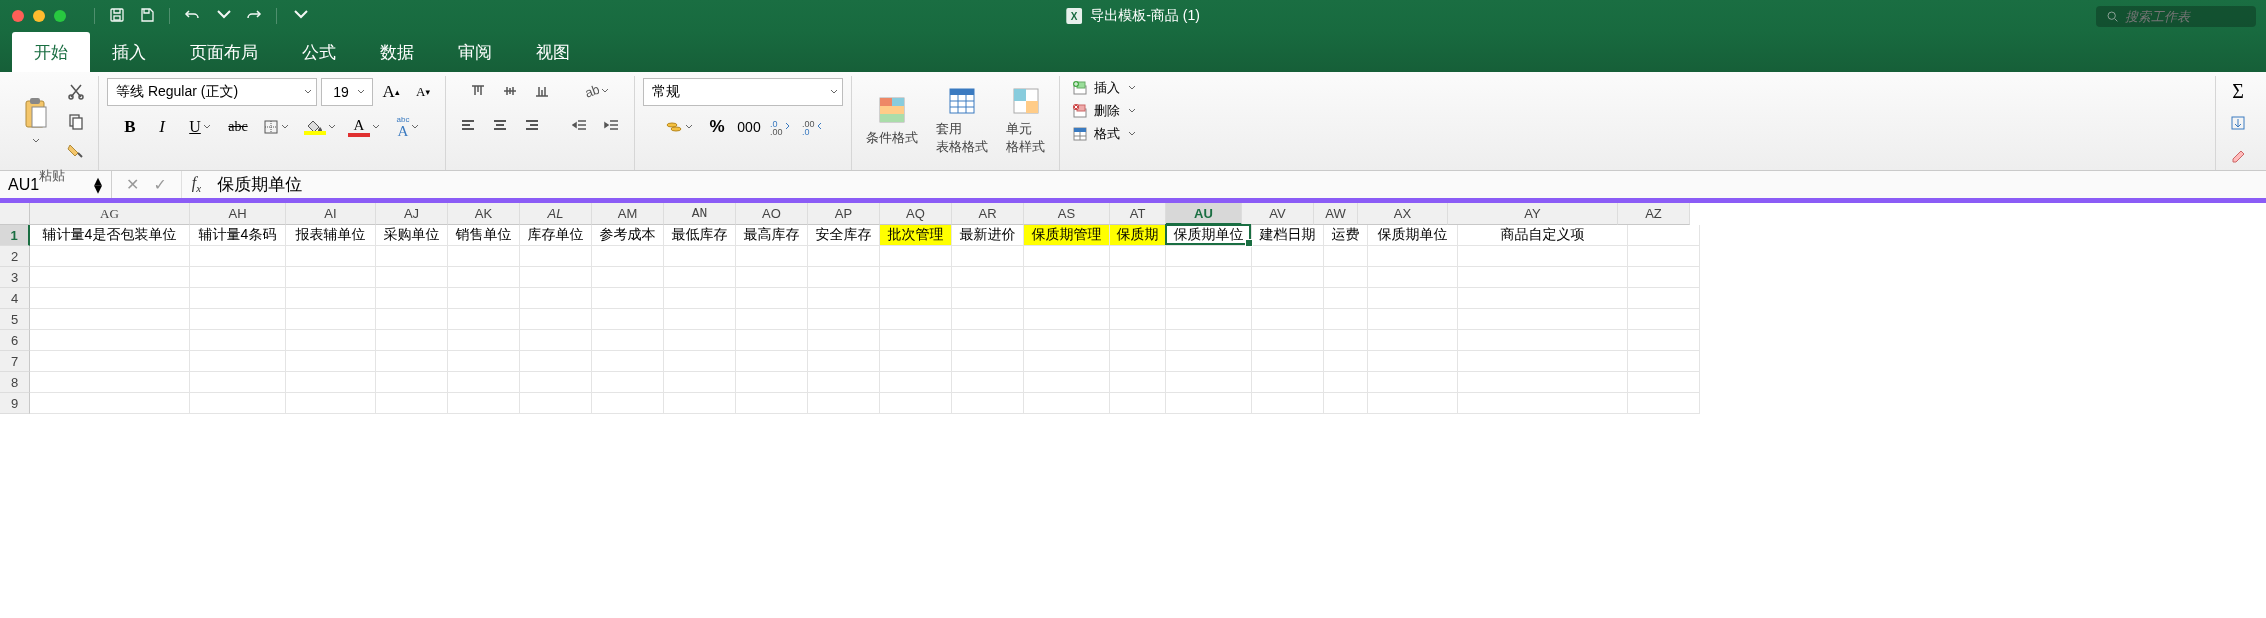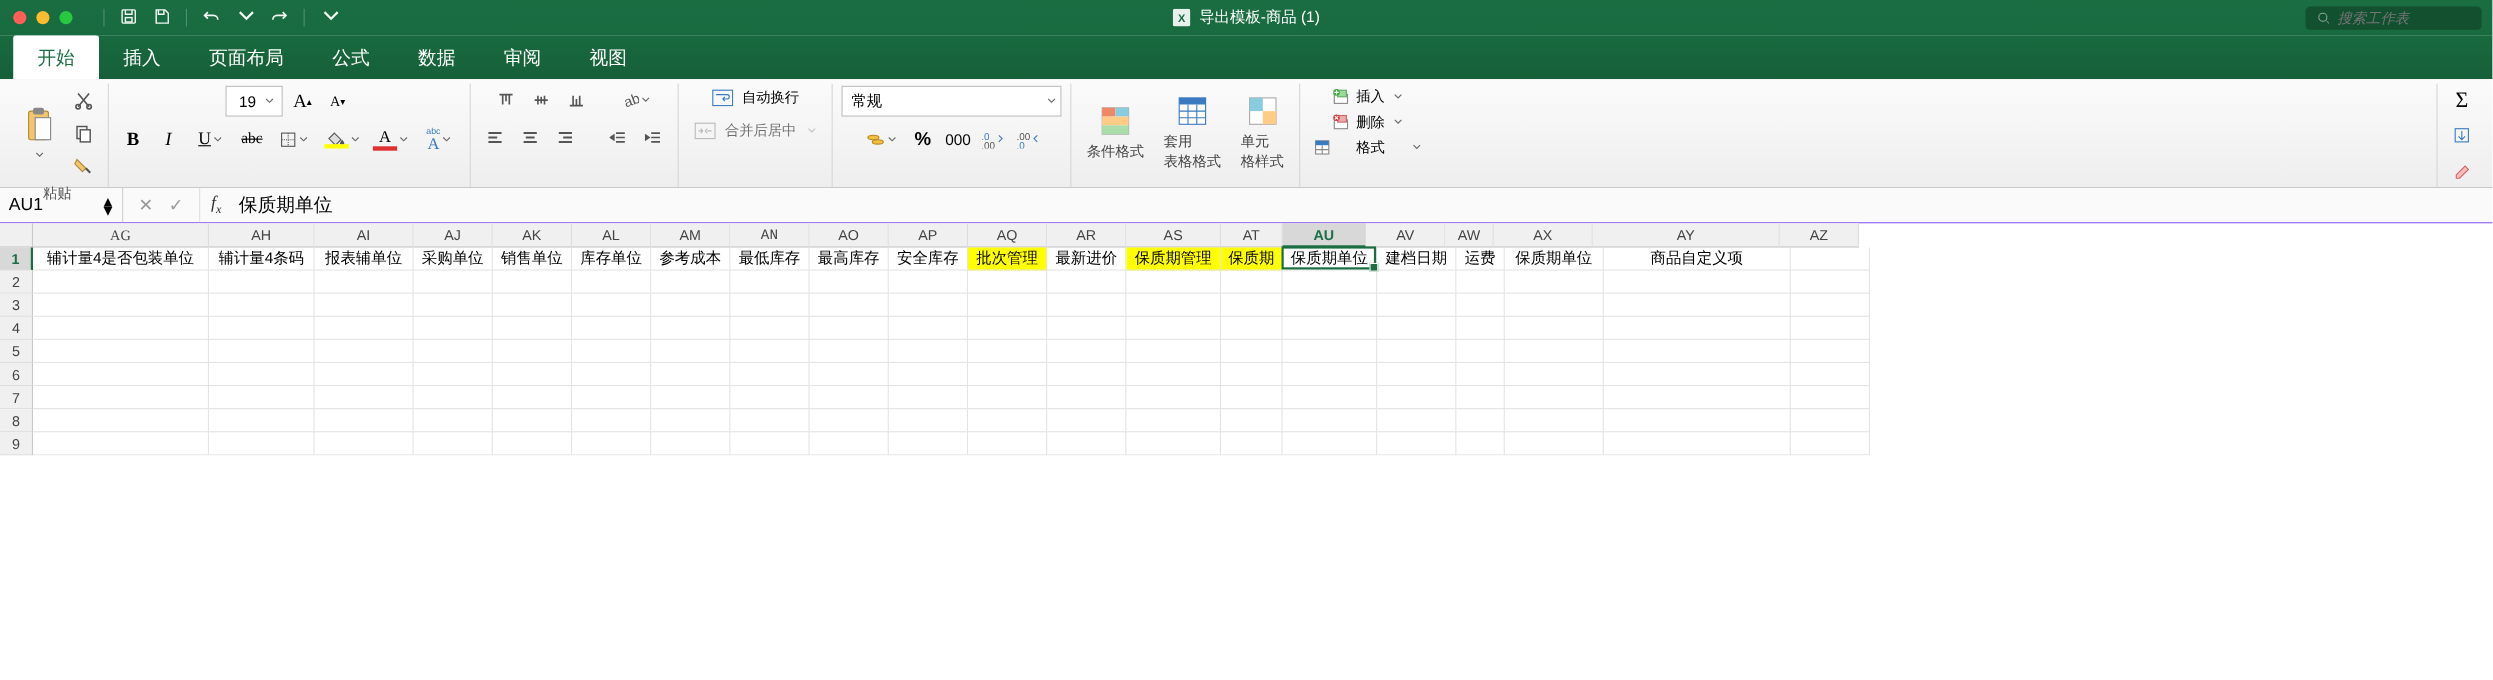--- a/index.html
+++ b/index.html
@@ -49,21 +49,21 @@
 
   .txt-b{font-family:Georgia,serif;font-weight:bold;font-size:17px;}
   .txt-i{font-family:Georgia,serif;font-style:italic;font-size:17px;}
   .txt-u{font-family:Georgia,serif;text-decoration:underline;font-size:16px;}
   .txt-abc{font-family:Georgia,serif;text-decoration:line-through;font-size:14px;}
 
   .hl-yellow{display:inline-block;width:22px;height:4px;background:#ffff00;margin-top:-2px;}
   .hl-red{display:inline-block;width:22px;height:4px;background:#e03030;margin-top:-2px;}
 
   
-  .formulabar { height:32px; border-bottom:1px solid #8b5cf6; display:flex; align-items:center; background:#fafafa;}
+  .formulabar { height:32px; border-bottom:5px solid #8b5cf6; display:flex; align-items:center; background:#fafafa;}
   .namebox { width:112px; border-right:1px solid #cfcfcf; padding:0 8px; font-size:16px; display:flex; align-items:center; justify-content:space-between; height:100%;}
   .namebox .stepper{display:flex;flex-direction:column;gap:0;}
   .namebox .stepper span{width:10px;height:8px;display:flex;align-items:center;justify-content:center;}
   .fx-btns{display:flex;align-items:center;gap:14px;padding:0 14px;border-right:1px solid #e0e0e0;height:100%;}
   .fx-btns span{color:#999;font-size:16px;cursor:pointer;}
   .fx-label{font-style:italic;font-family:Georgia,serif;font-size:16px;padding:0 10px;color:#333;}
   .fx-input{flex:1;border:0;outline:0;font-size:17px;padding:0 6px;background:transparent;}
 
   
   .grid-wrap{display:flex;}
@@ -181,20 +181,26 @@
             </svg>
           </div>
       </div>
     </div>
     <div class="group-label">粘贴</div>
   </div>
 
   <div class="group">
     <div class="group-body col" style="gap:8px;">
       <div class="row">
+        <div class="combo font">
+            <span>等线 Regular (正文)</span>
+            <svg class="chev" viewBox="0 0 8 8" style="margin-left:auto">
+              <path d="M1 2l3 3 3-3" stroke="#666" fill="none"></path>
+            </svg>
+          </div>
         <div class="combo size">
             <span>19</span>
             <svg class="chev" viewBox="0 0 8 8">
               <path d="M1 2l3 3 3-3" stroke="#666" fill="none"></path>
             </svg>
           </div>
         <div class="iconbtn">
             <span style="font-family:Georgia;font-size:17px">A</span>
             <span style="font-size:9px;vertical-align:top">▴</span>
           </div>
@@ -318,42 +324,20 @@
             <svg width="16" height="16" stroke="#555" stroke-width="1.5" fill="none">
               <path d="M6 4h8M6 8h8M6 12h8"></path>
               <path d="M1 6l3 2-3 2z" fill="#555"></path>
             </svg>
           </div>
       </div>
     </div>
     <div class="group-label"></div>
   </div>
 
-  <div class="group">
-    <div class="group-body col" style="gap:8px">
-      <div class="row" style="gap:8px;cursor:pointer;padding:2px 6px">
-        <svg width="20" height="16">
-            <rect x="1" y="1" width="18" height="14" fill="none" stroke="#3a7ac0"></rect>
-            <path d="M4 5h10a2 2 0 010 4H10m0 0l2-2m-2 2l2 2" stroke="#3a7ac0" fill="none"></path>
-          </svg>
-        <span>自动换行</span>
-      </div>
-      <div class="row" style="gap:8px;cursor:pointer;padding:2px 6px;opacity:.55">
-        <svg width="20" height="16">
-            <rect x="1" y="1" width="18" height="14" fill="none" stroke="#888"></rect>
-            <path d="M4 8h4m4 0h4M8 8l-2-2m2 2l-2 2m4-2l2-2m-2 2l2 2" stroke="#888" fill="none"></path>
-          </svg>
-        <span>合并后居中</span>
-        <svg class="chev" viewBox="0 0 8 8">
-            <path d="M1 2l3 3 3-3" stroke="#999" fill="none"></path>
-          </svg>
-      </div>
-    </div>
-    <div class="group-label"></div>
-  </div>
 
   <div class="group">
     <div class="group-body col" style="gap:8px">
       <div class="combo num">
           <span>常规</span>
           <svg class="chev" viewBox="0 0 8 8" style="margin-left:auto">
             <path d="M1 2l3 3 3-3" stroke="#666" fill="none"></path>
           </svg>
         </div>
       <div class="row">
@@ -444,21 +428,21 @@
             <rect x="2" y="6" width="12" height="8" fill="#fff" stroke="#888"></rect>
             <rect x="5" y="2" width="8" height="6" fill="#eaa" stroke="#c66"></rect>
             <circle cx="4" cy="4" r="3" fill="#c44"></circle>
             <path d="M2.5 2.5l3 3m0-3l-3 3" stroke="#fff"></path>
           </svg>
         <span>删除</span>
           <svg class="chev" viewBox="0 0 8 8">
             <path d="M1 2l3 3 3-3" stroke="#666" fill="none"></path>
           </svg>
       </div>
-      <div class="row" style="gap:23px;cursor:pointer;padding:1px 4px">
+      <div class="row" style="gap:6px;cursor:pointer;padding:1px 4px">
         <svg width="16" height="16">
             <rect x="2" y="2" width="12" height="12" fill="#fff" stroke="#888"></rect>
             <rect x="2" y="2" width="12" height="4" fill="#3a7ac0"></rect>
             <path d="M2 10h12M8 6v8" stroke="#888"></path>
           </svg>
         <span>格式</span>
           <svg class="chev" viewBox="0 0 8 8">
             <path d="M1 2l3 3 3-3" stroke="#666" fill="none"></path>
           </svg>
       </div>
@@ -506,21 +490,21 @@
 
 <div>
   <div class="grid-wrap">
     <div class="corner"></div>
     <div class="colheads" id="colheads">
         <div class="ch" style="width: 160px; font-family: Liberation Serif, serif;">AG</div>
         <div class="ch" style="width: 96px;">AH</div>
         <div class="ch" style="width: 90px;">AI</div>
         <div class="ch" style="width: 72px;">AJ</div>
         <div class="ch" style="width: 72px;">AK</div>
-        <div class="ch" style="width: 72px;">AL</div>
+        <div class="ch" style="width: 72px; font-style: italic;">AL</div>
         <div class="ch" style="width: 72px;">AM</div>
         <div class="ch" style="width: 72px; font-family: Liberation Mono, monospace;">AN</div>
         <div class="ch" style="width: 72px;">AO</div>
         <div class="ch" style="width: 72px;">AP</div>
         <div class="ch" style="width: 72px; text-align: right;">AQ</div>
         <div class="ch" style="width: 72px;">AR</div>
         <div class="ch" style="width: 86px;">AS</div>
         <div class="ch" style="width: 56px;">AT</div>
         <div class="ch sel" style="width: 76px;">AU</div>
         <div class="ch" style="width: 72px;">AV</div>

